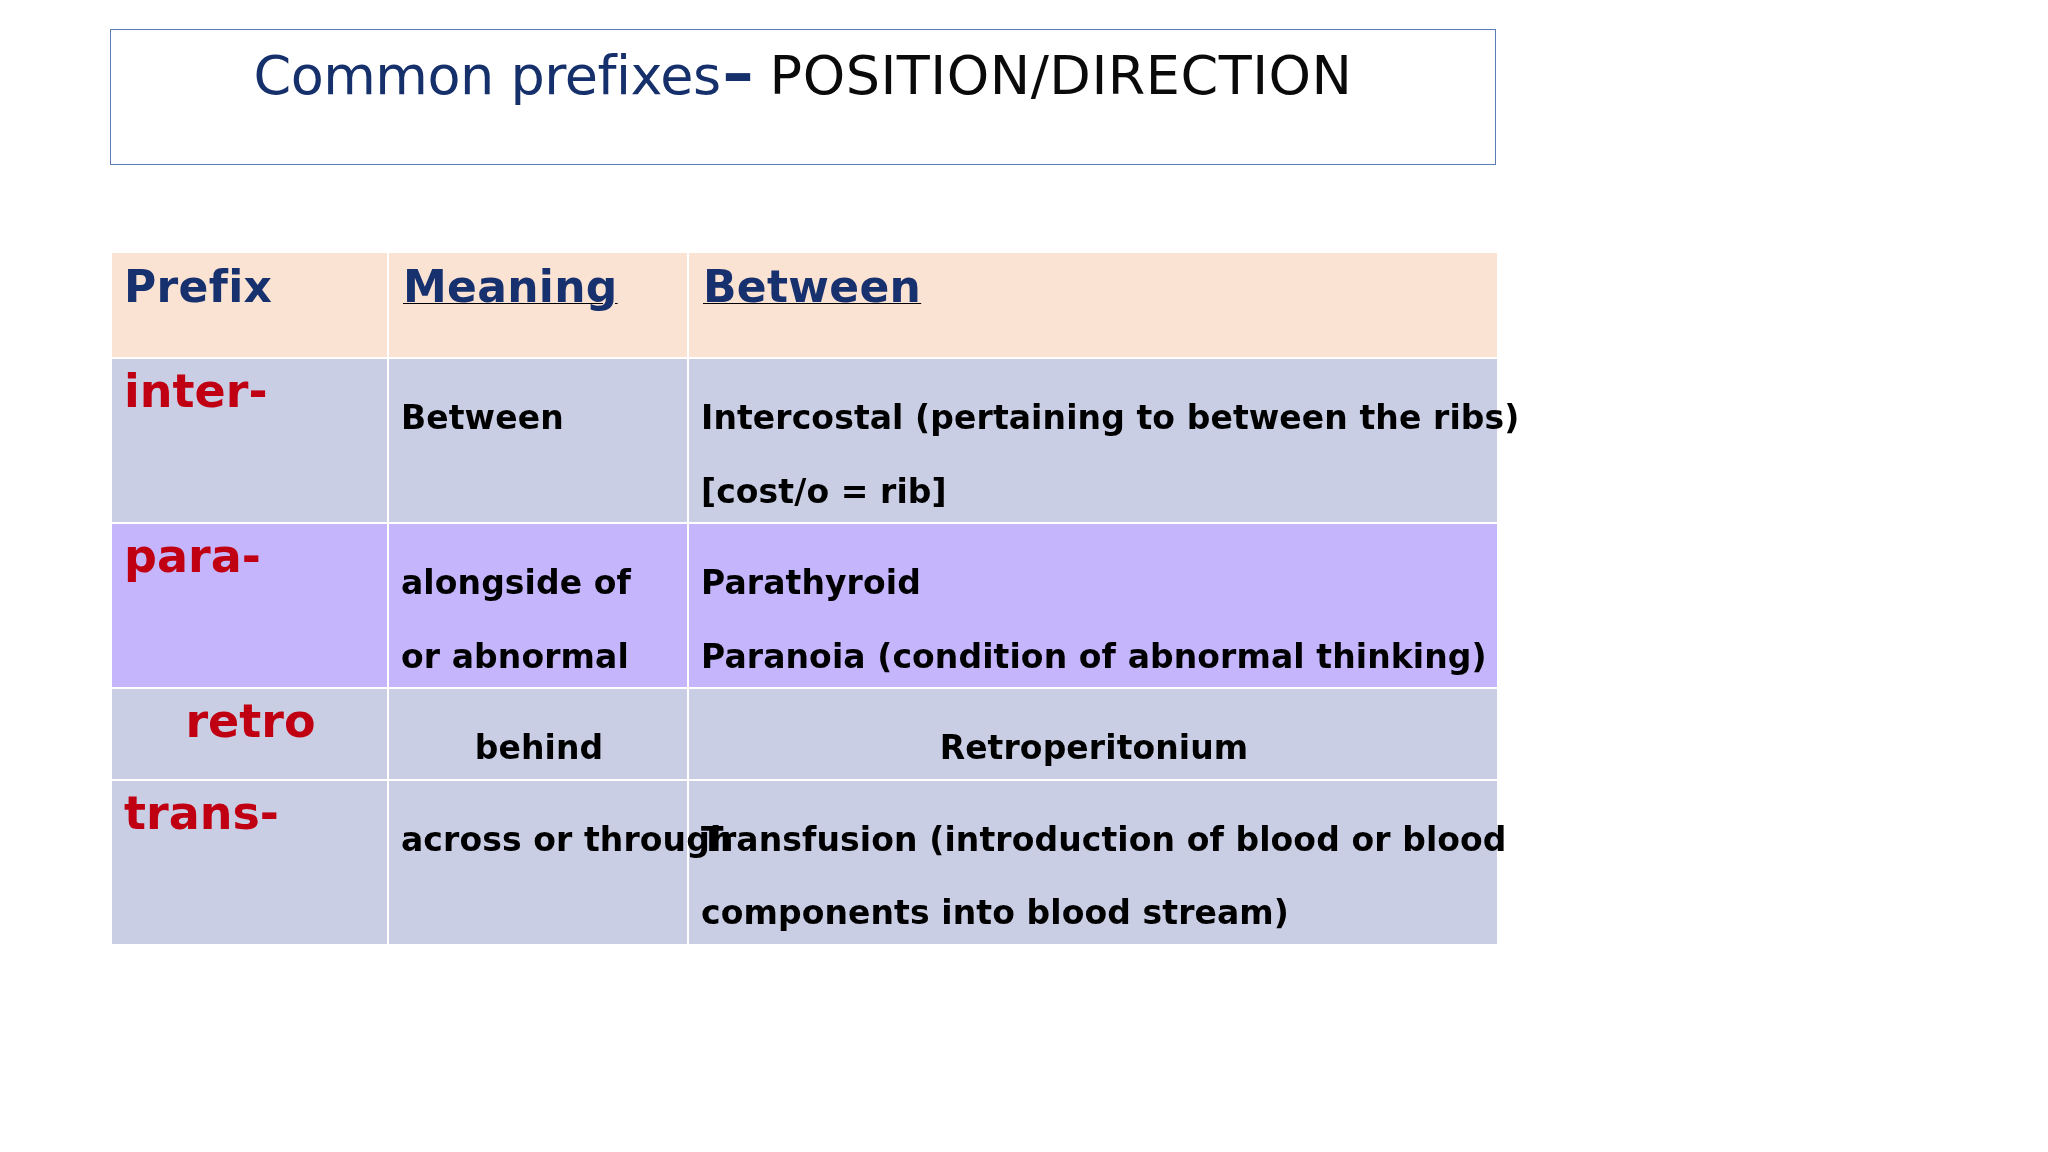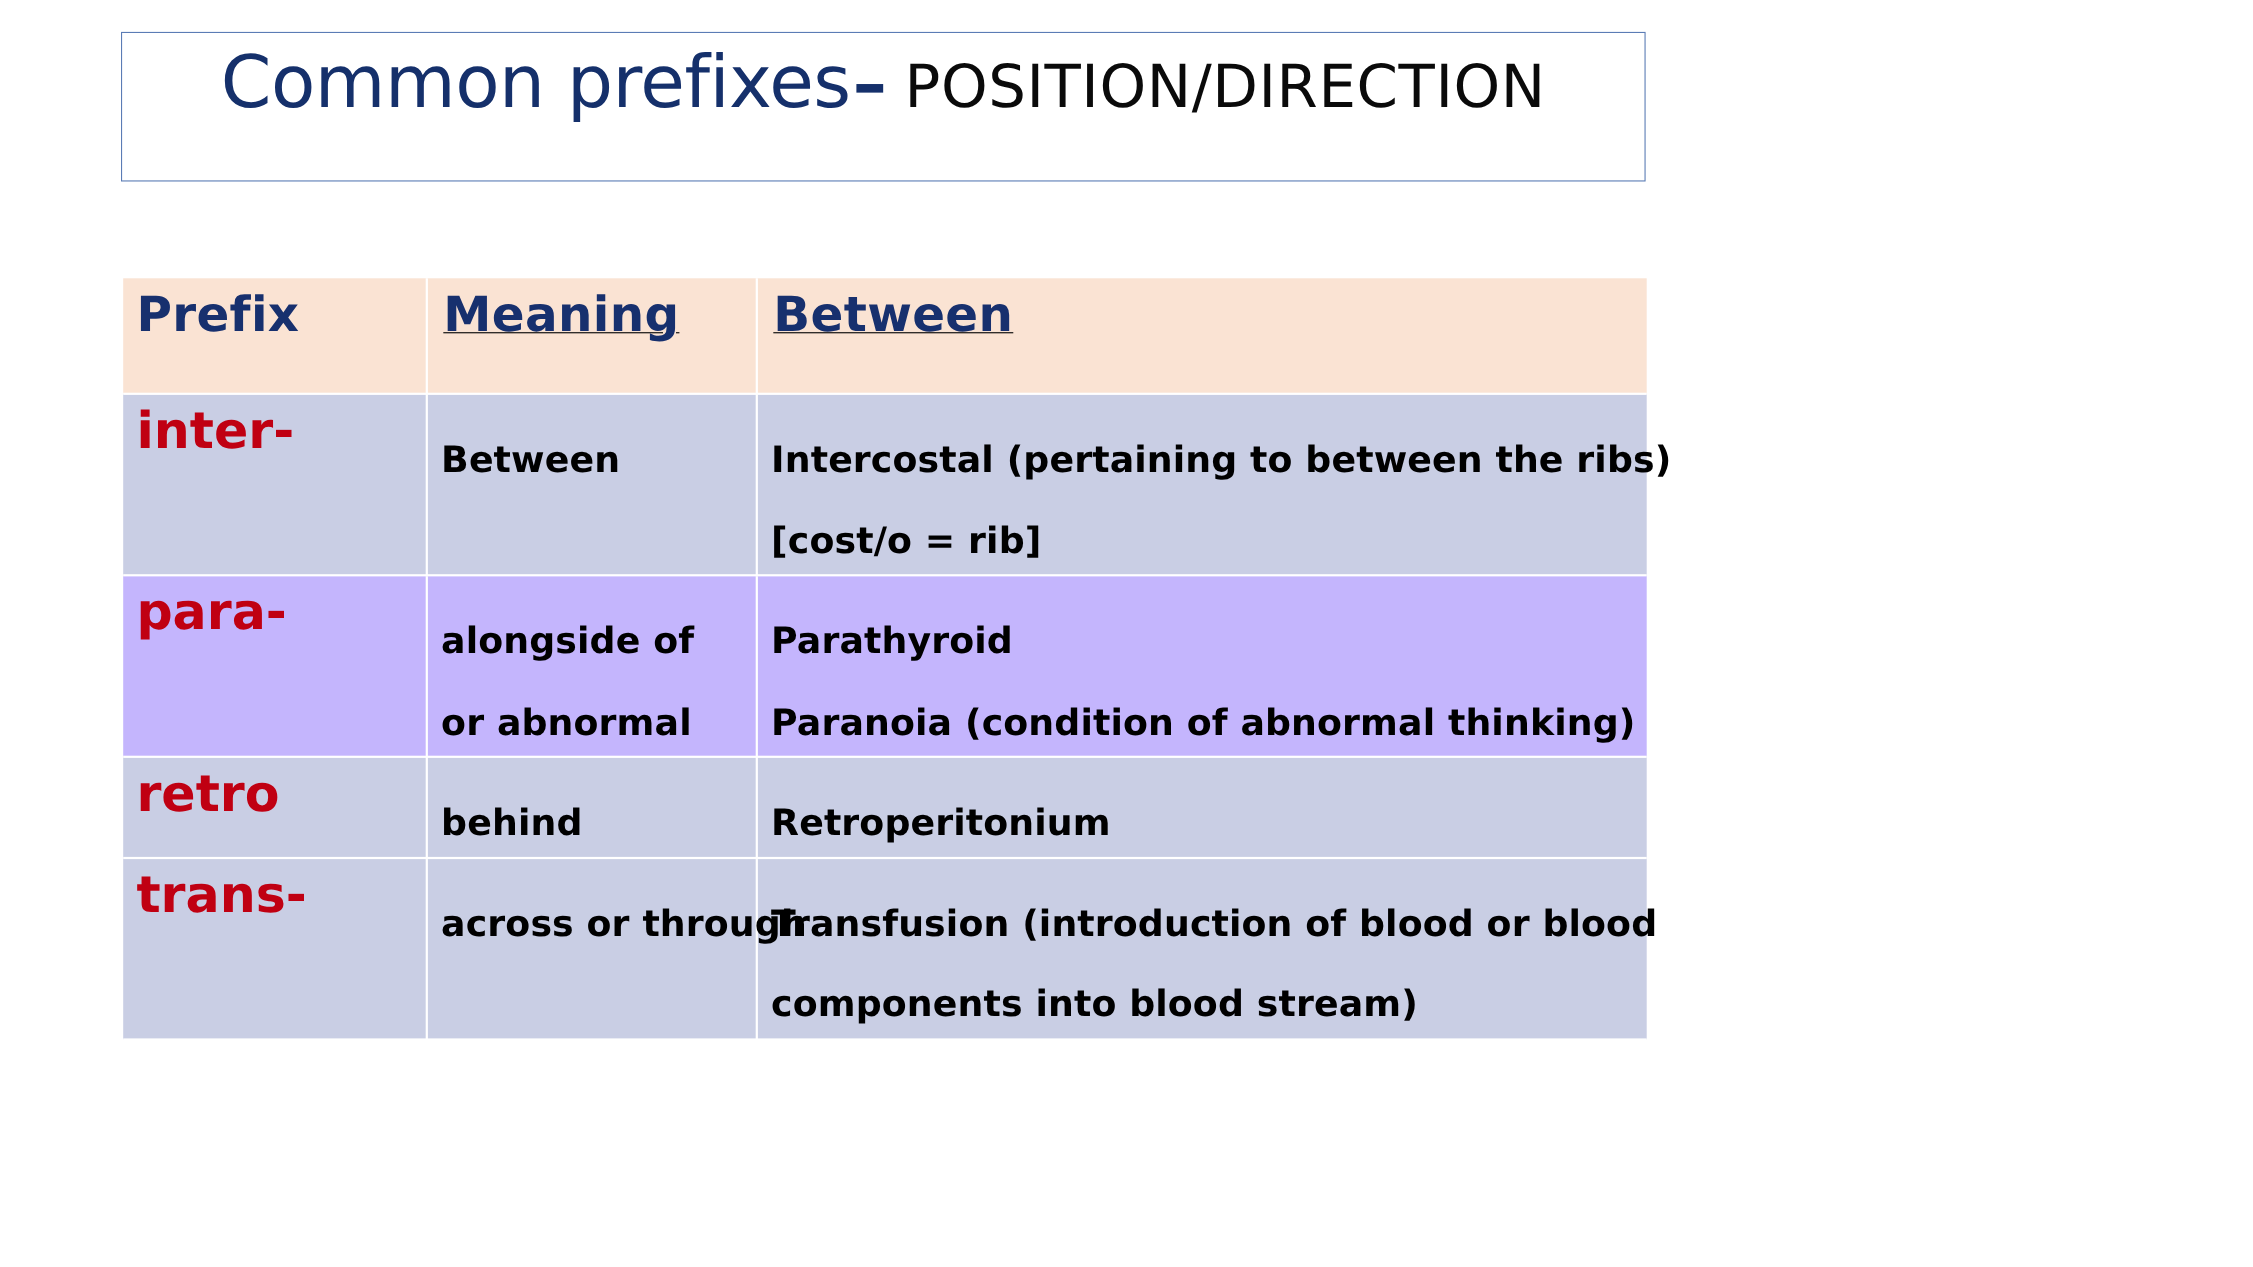--- a/index.html
+++ b/index.html
@@ -21,21 +21,21 @@
     box-sizing:border-box;
   }
   .title-line{
     position:absolute;
     left:0; top:6px; width:100%;
     text-align:center;
     white-space:nowrap;
   }
   .title-main{
     font-family:"Liberation Sans Narrow","DejaVu Sans", sans-serif;
-    font-size:66px;
+    font-size:54px;
     color:#15306b;
     letter-spacing:-0.5px;
   }
   .title-dash{
     font-family:"Liberation Sans Narrow","DejaVu Sans", sans-serif;
     font-size:62px;
     color:#15306b;
     font-weight:bold;
     padding:0 2px;
   }
@@ -110,21 +110,21 @@
     line-height:1.38;
     letter-spacing:0.1px;
   }
   .cell-text .ln{display:block;white-space:nowrap;margin-top:28px;}
 
   .meaning-cell{padding-top:18px;padding-left:14px;}
   .example-cell{padding-top:18px;padding-left:14px;}
 
   .r1 td{height:148px;}
   .r2 td{height:148px;}
-  .r3 td{height:68px;}
+  .r3 td{height:68px;text-align:center;}
   .r4 td{height:98px;}
   .r5 td{height:110px;}
 </style>
 </head>
 <body>
 
 <div class="title-box">
   <div class="title-line">
     <span class="title-main">Common prefixes</span><span class="title-dash">–</span><span class="title-sub">POSITION/DIRECTION</span>
   </div>

